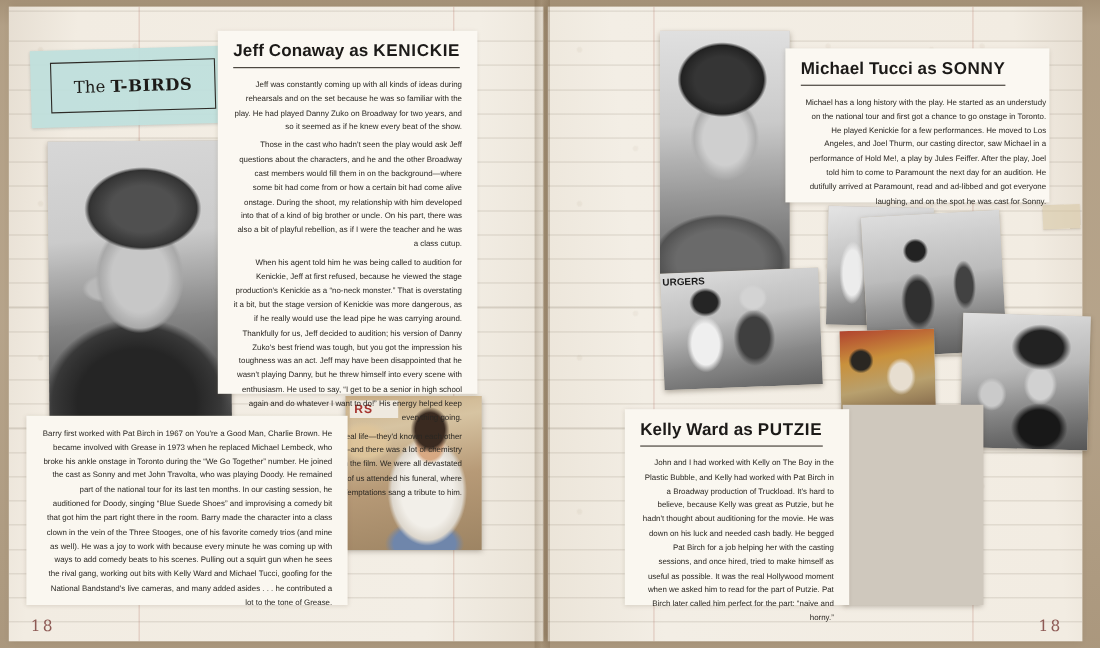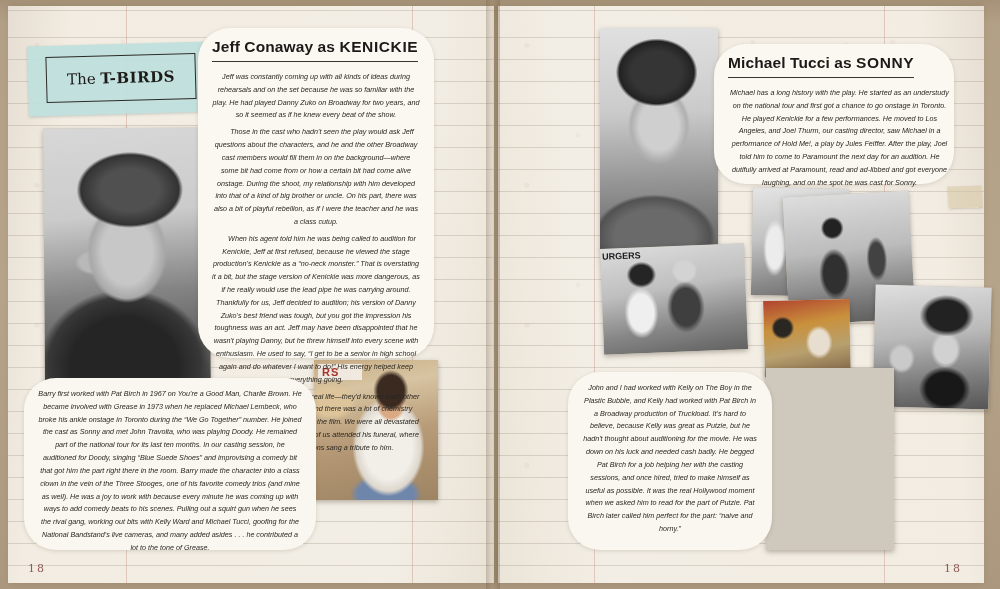--- a/index.html
+++ b/index.html
@@ -40,29 +40,29 @@
       radial-gradient(circle at 62% 72%, rgba(176,158,132,.10) 0 2px, transparent 3px),
       radial-gradient(circle at 82% 18%, rgba(176,158,132,.10) 0 2px, transparent 3px),
       radial-gradient(circle at 38% 86%, rgba(176,158,132,.10) 0 2px, transparent 3px);
     background-size:160px 140px,190px 170px,140px 200px,210px 150px;
     opacity:.85;pointer-events:none;}
   .gutter{position:absolute;left:486px;top:0;width:14px;height:589px;
     background:linear-gradient(90deg,rgba(110,88,60,.30),rgba(150,128,96,.10) 45%,rgba(110,88,60,.32));}
 
   
   .panel{position:absolute;background:#fbf8f2;
-    box-shadow:0 1px 4px rgba(90,72,48,.18);border-radius:32px;}
+    box-shadow:0 1px 4px rgba(90,72,48,.18);}
   .panel.tint{background:#faf7f0;}
   h2{
     margin:0 0 9px 0;font-size:15.5px;font-weight:700;color:#1c1a18;
     letter-spacing:.1px;border-bottom:1.4px solid #3a352e;padding-bottom:5px;
     display:inline-block;
   }
   h2 .caps{letter-spacing:.6px;}
-  p{margin:0 0 0 0;font-size:7.2px;line-height:1.78;color:#2a2722;text-align:center;font-style:italic;}
+  p{margin:0 0 0 0;font-size:7.2px;line-height:1.78;color:#2a2722;text-align:right;}
   p + p{text-indent:12px;margin-top:4px;}
 
   
   .tbird-tape{
     position:absolute;left:28px;top:44px;width:182px;height:70px;
     background:#bfe0dd;
     transform:rotate(-1.6deg);
     box-shadow:0 1px 3px rgba(70,90,88,.28);
     opacity:.92;
   }
@@ -72,21 +72,21 @@
     display:flex;align-items:center;justify-content:center;
   }
   .tbird-box span{font-size:15px;color:#1d1b18;font-family:"DejaVu Serif",serif;}
   .tbird-box .b{font-weight:700;letter-spacing:.5px;}
 
   
   .photo{position:absolute;background:#cfc8bd;box-shadow:0 2px 5px rgba(60,48,32,.35);overflow:hidden;}
   .photo .inner{position:absolute;inset:0;}
   .bw{filter:grayscale(1) contrast(1.05);}
 
-  .pg{position:absolute;font-size:11px;color:#8e5a55;letter-spacing:2px;font-family:"DejaVu Serif",serif;}
+  .pg{position:absolute;font-size:14px;color:#8e5a55;letter-spacing:2px;font-family:"DejaVu Serif",serif;}
   .tape{position:absolute;background:rgba(214,196,160,.55);box-shadow:0 1px 2px rgba(90,74,48,.18);}
 </style>
 </head>
 <body>
 
 <div class="spread">
 
   <div class="page left">
     <div class="rules"></div>
     <div class="margin-line" style="left:118px"></div>
@@ -222,19 +222,20 @@
   <div class="panel" style="left:714px;top:44px;width:240px;height:140px;padding:10px 3px 12px 14px;box-sizing:border-box;">
     <h2><span>Michael Tucci as </span><span class="caps">SONNY</span></h2>
     <p>Michael has a long history with the play. He started as an understudy on the national tour and first got a chance to go onstage in Toronto. He played Kenickie for a few performances. He moved to Los Angeles, and Joel Thurm, our casting director, saw Michael in a performance of Hold Me!, a play by Jules Feiffer. After the play, Joel told him to come to Paramount the next day for an audition. He dutifully arrived at Paramount, read and ad-libbed and got everyone laughing, and on the spot he was cast for Sonny.</p>
   </div>
 
   <div class="panel tint" style="left:24px;top:378px;width:292px;height:172px;padding:10px 14px 12px 14px;box-sizing:border-box;">
     <p>Barry first worked with Pat Birch in 1967 on You're a Good Man, Charlie Brown. He became involved with Grease in 1973 when he replaced Michael Lembeck, who broke his ankle onstage in Toronto during the “We Go Together” number. He joined the cast as Sonny and met John Travolta, who was playing Doody. He remained part of the national tour for its last ten months. In our casting session, he auditioned for Doody, singing “Blue Suede Shoes” and improvising a comedy bit that got him the part right there in the room. Barry made the character into a class clown in the vein of the Three Stooges, one of his favorite comedy trios (and mine as well). He was a joy to work with because every minute he was coming up with ways to add comedy beats to his scenes. Pulling out a squirt gun when he sees the rival gang, working out bits with Kelly Ward and Michael Tucci, goofing for the National Bandstand's live cameras, and many added asides . . . he contributed a lot to the tone of Grease.</p>
   </div>
 
   <div class="panel tint" style="left:568px;top:372px;width:204px;height:178px;padding:10px 14px 12px 14px;box-sizing:border-box;">
+    <h2><span>Kelly Ward as </span><span class="caps">PUTZIE</span></h2>
     <p>John and I had worked with Kelly on The Boy in the Plastic Bubble, and Kelly had worked with Pat Birch in a Broadway production of Truckload. It's hard to believe, because Kelly was great as Putzie, but he hadn't thought about auditioning for the movie. He was down on his luck and needed cash badly. He begged Pat Birch for a job helping her with the casting sessions, and once hired, tried to make himself as useful as possible. It was the real Hollywood moment when we asked him to read for the part of Putzie. Pat Birch later called him perfect for the part: “naive and horny.”</p>
   </div>
 
   <div class="pg" style="left:28px;top:562px;">18</div>
   <div class="pg" style="left:944px;top:562px;">18</div>
 
 </div>
 
 </body></html>

